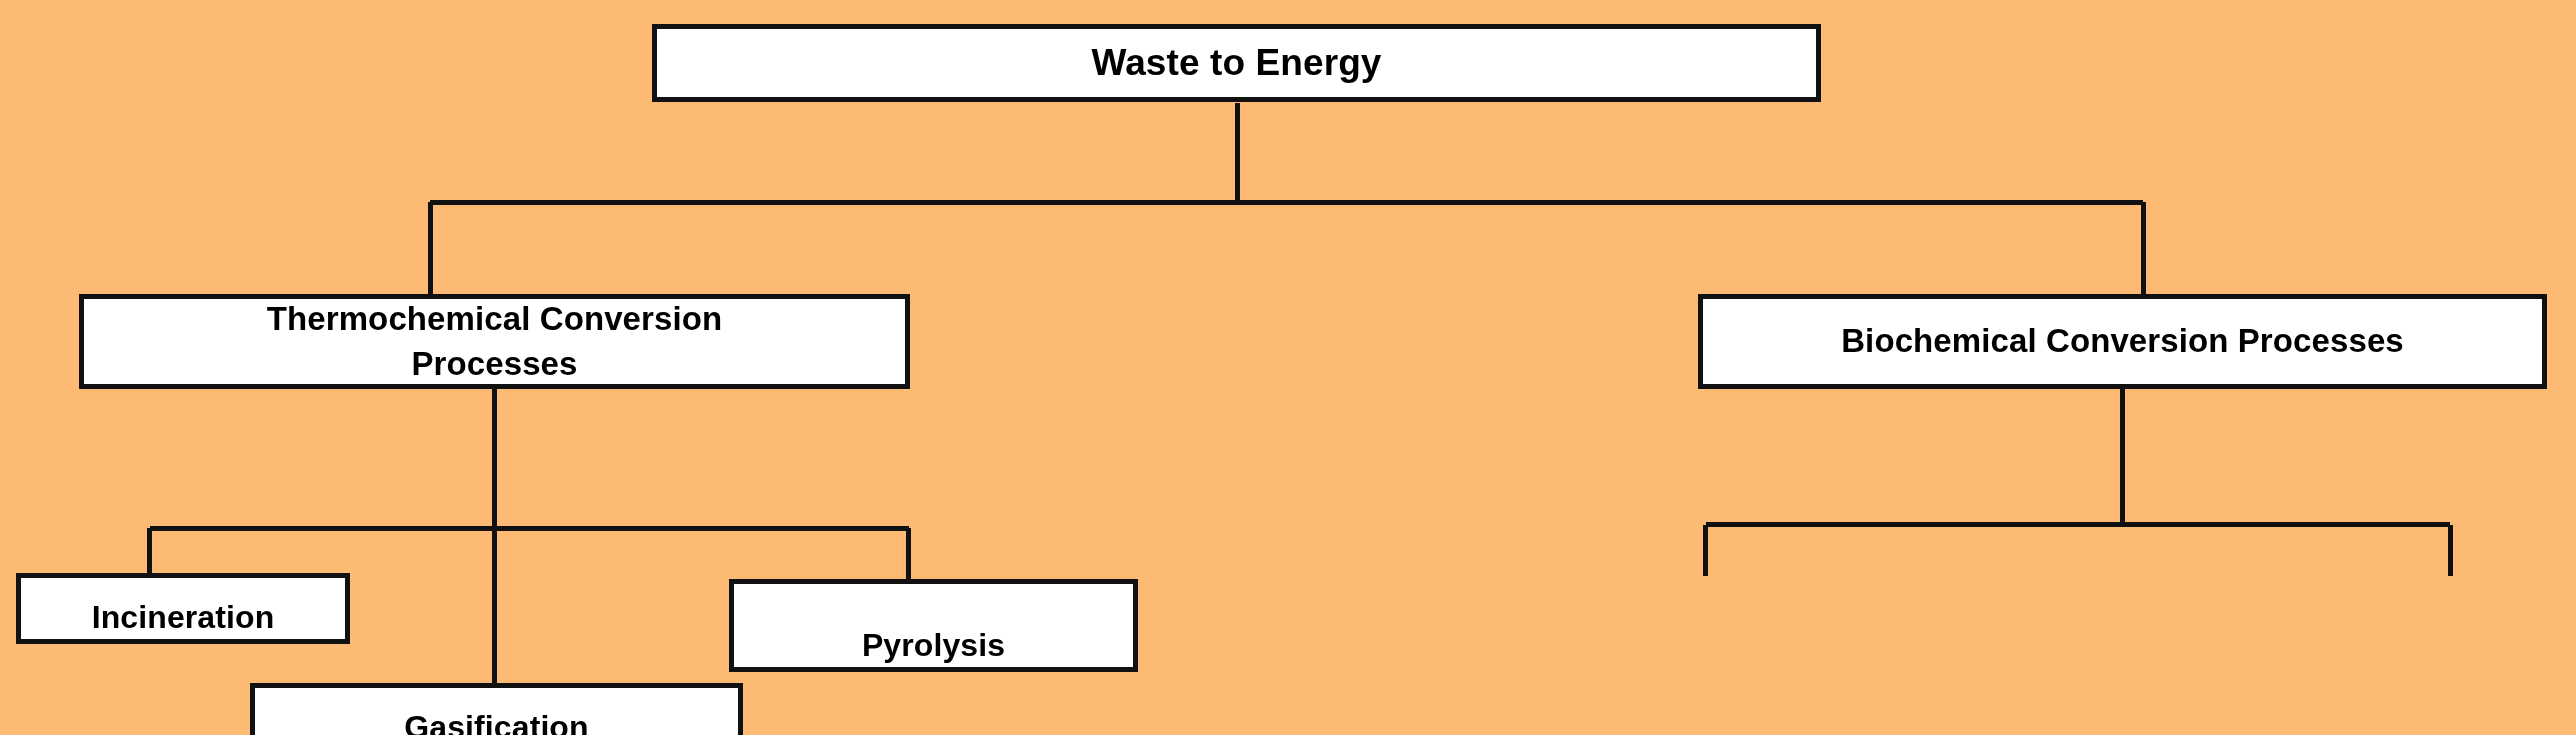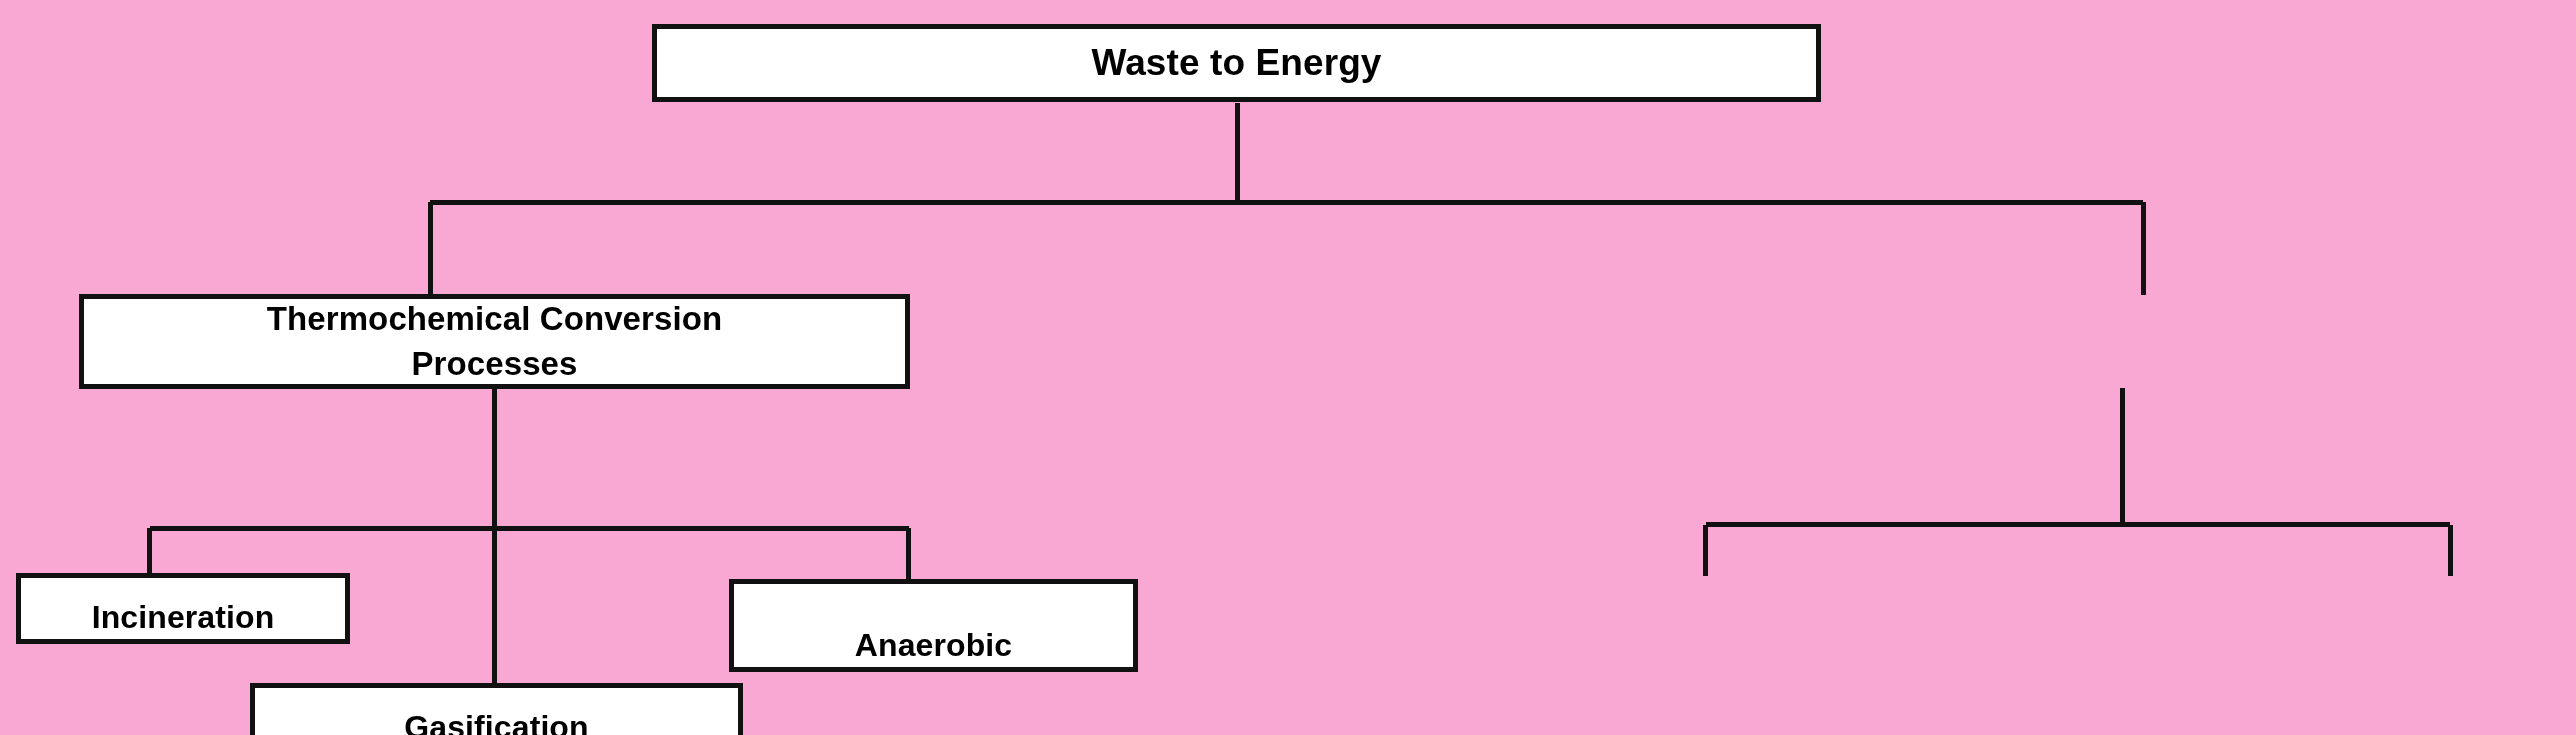--- a/index.html
+++ b/index.html
@@ -4,21 +4,21 @@
 <style>
   html, body {
     margin: 0;
     padding: 0;
     background: #ffffff;
   }
   #diagram-root {
     position: relative;
     width: 2576px;
     height: 735px;
-    background: #f9a8d4;
+    background: #fdba74;
     font-family: "Liberation Sans", sans-serif;
     overflow: hidden;
   }
   #flow-svg {
     position: absolute;
     left: 0;
     top: 0;
     width: 2576px;
     height: 735px;
   }
@@ -73,29 +73,32 @@
 
   <div class="node-box lvl1" style="left:652px; top:24px; width:1169px; height:78px;">
     <span class="node-label">Waste to Energy</span>
   </div>
 
   <div class="node-box lvl2" style="left:79px; top:294px; width:831px; height:95px;">
     <span class="node-label">Thermochemical Conversion
 Processes</span>
   </div>
 
+  <div class="node-box lvl2" style="left:1698px; top:294px; width:849px; height:95px;">
+    <span class="node-label">Biochemical Conversion Processes</span>
+  </div>
 
   <div class="node-box lvl3" style="left:16px; top:573px; width:334px; height:71px;">
     <span class="node-label">Incineration</span>
   </div>
 
   <div class="node-box lvl3" style="left:250px; top:683px; width:493px; height:71px;">
     <span class="node-label">Gasification</span>
   </div>
 
   <div class="node-box lvl3" style="left:729px; top:579px; width:409px; height:93px;">
-    <span class="node-label">Anaerobic</span>
+    <span class="node-label">Pyrolysis</span>
   </div>
 
 
 
 </div>
 
 
 </body></html>

